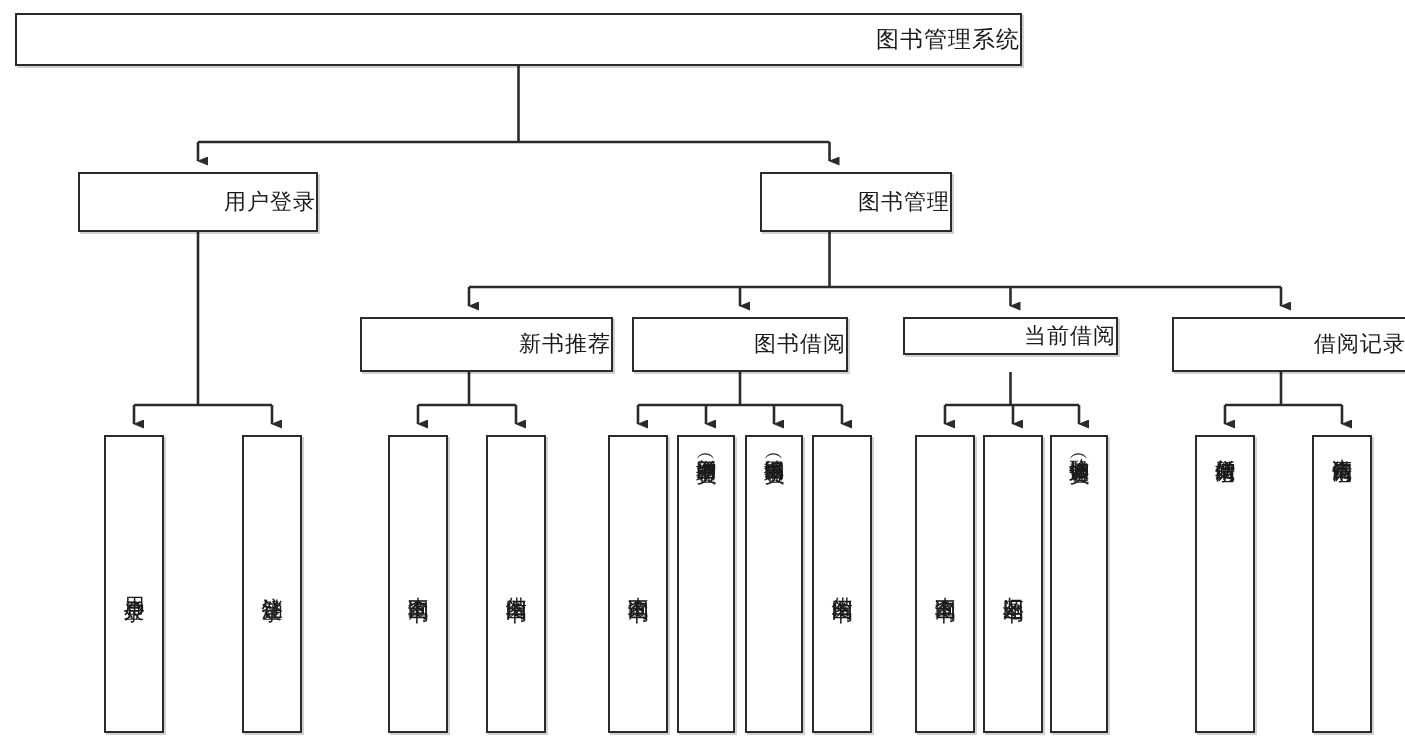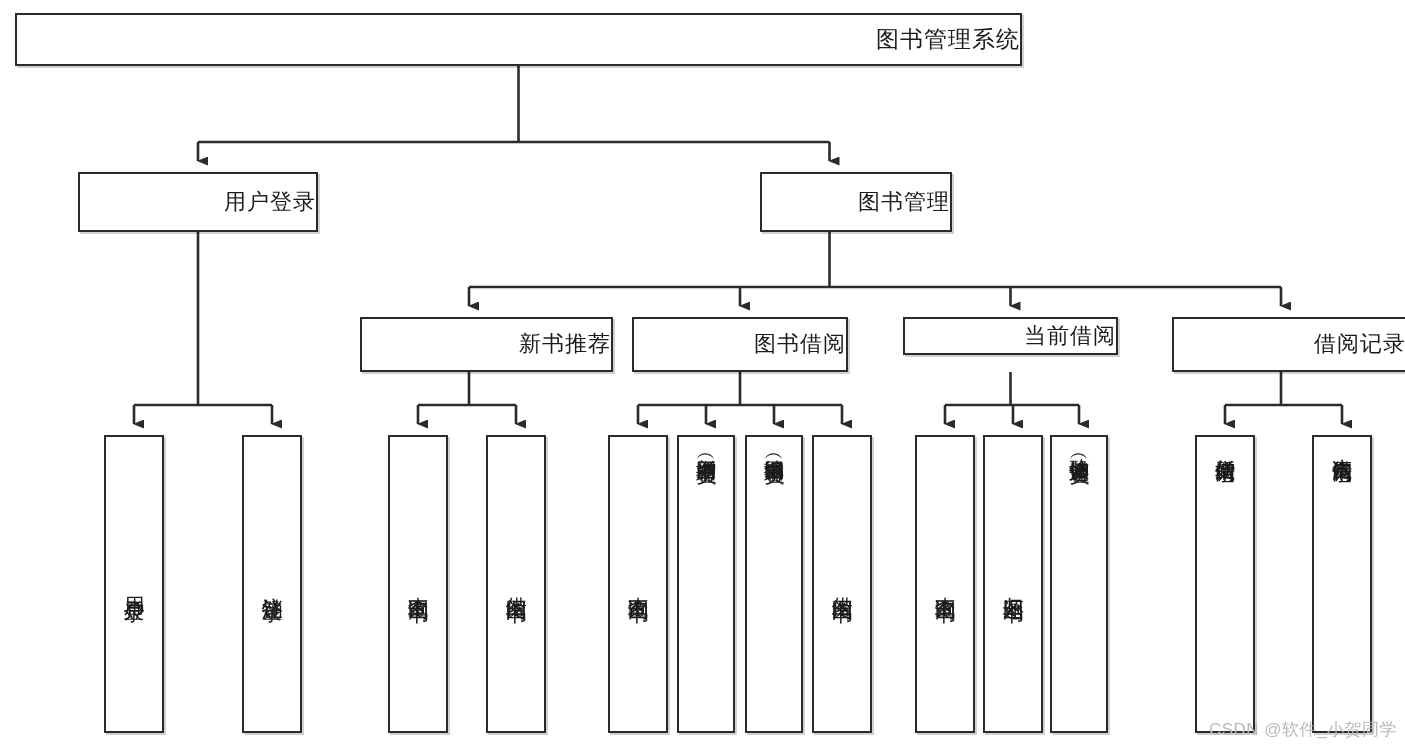--- a/index.html
+++ b/index.html
@@ -185,14 +185,13 @@
         <span class="label">确认归还（管理员）</span>
       </div>
       <div class="node vert tall" style="left: 1195px; top: 435px; width: 60px; height: 298px;">
         <span class="label">新增借阅记录</span>
       </div>
       <div class="node vert tall" style="left: 1312px; top: 435px; width: 60px; height: 298px;">
         <span class="label">查询借阅记录</span>
       </div>
     </div>
 
-  <div id="watermark">CSDN @软件_小贺同学</div>
 </div>
 
 </body></html>

